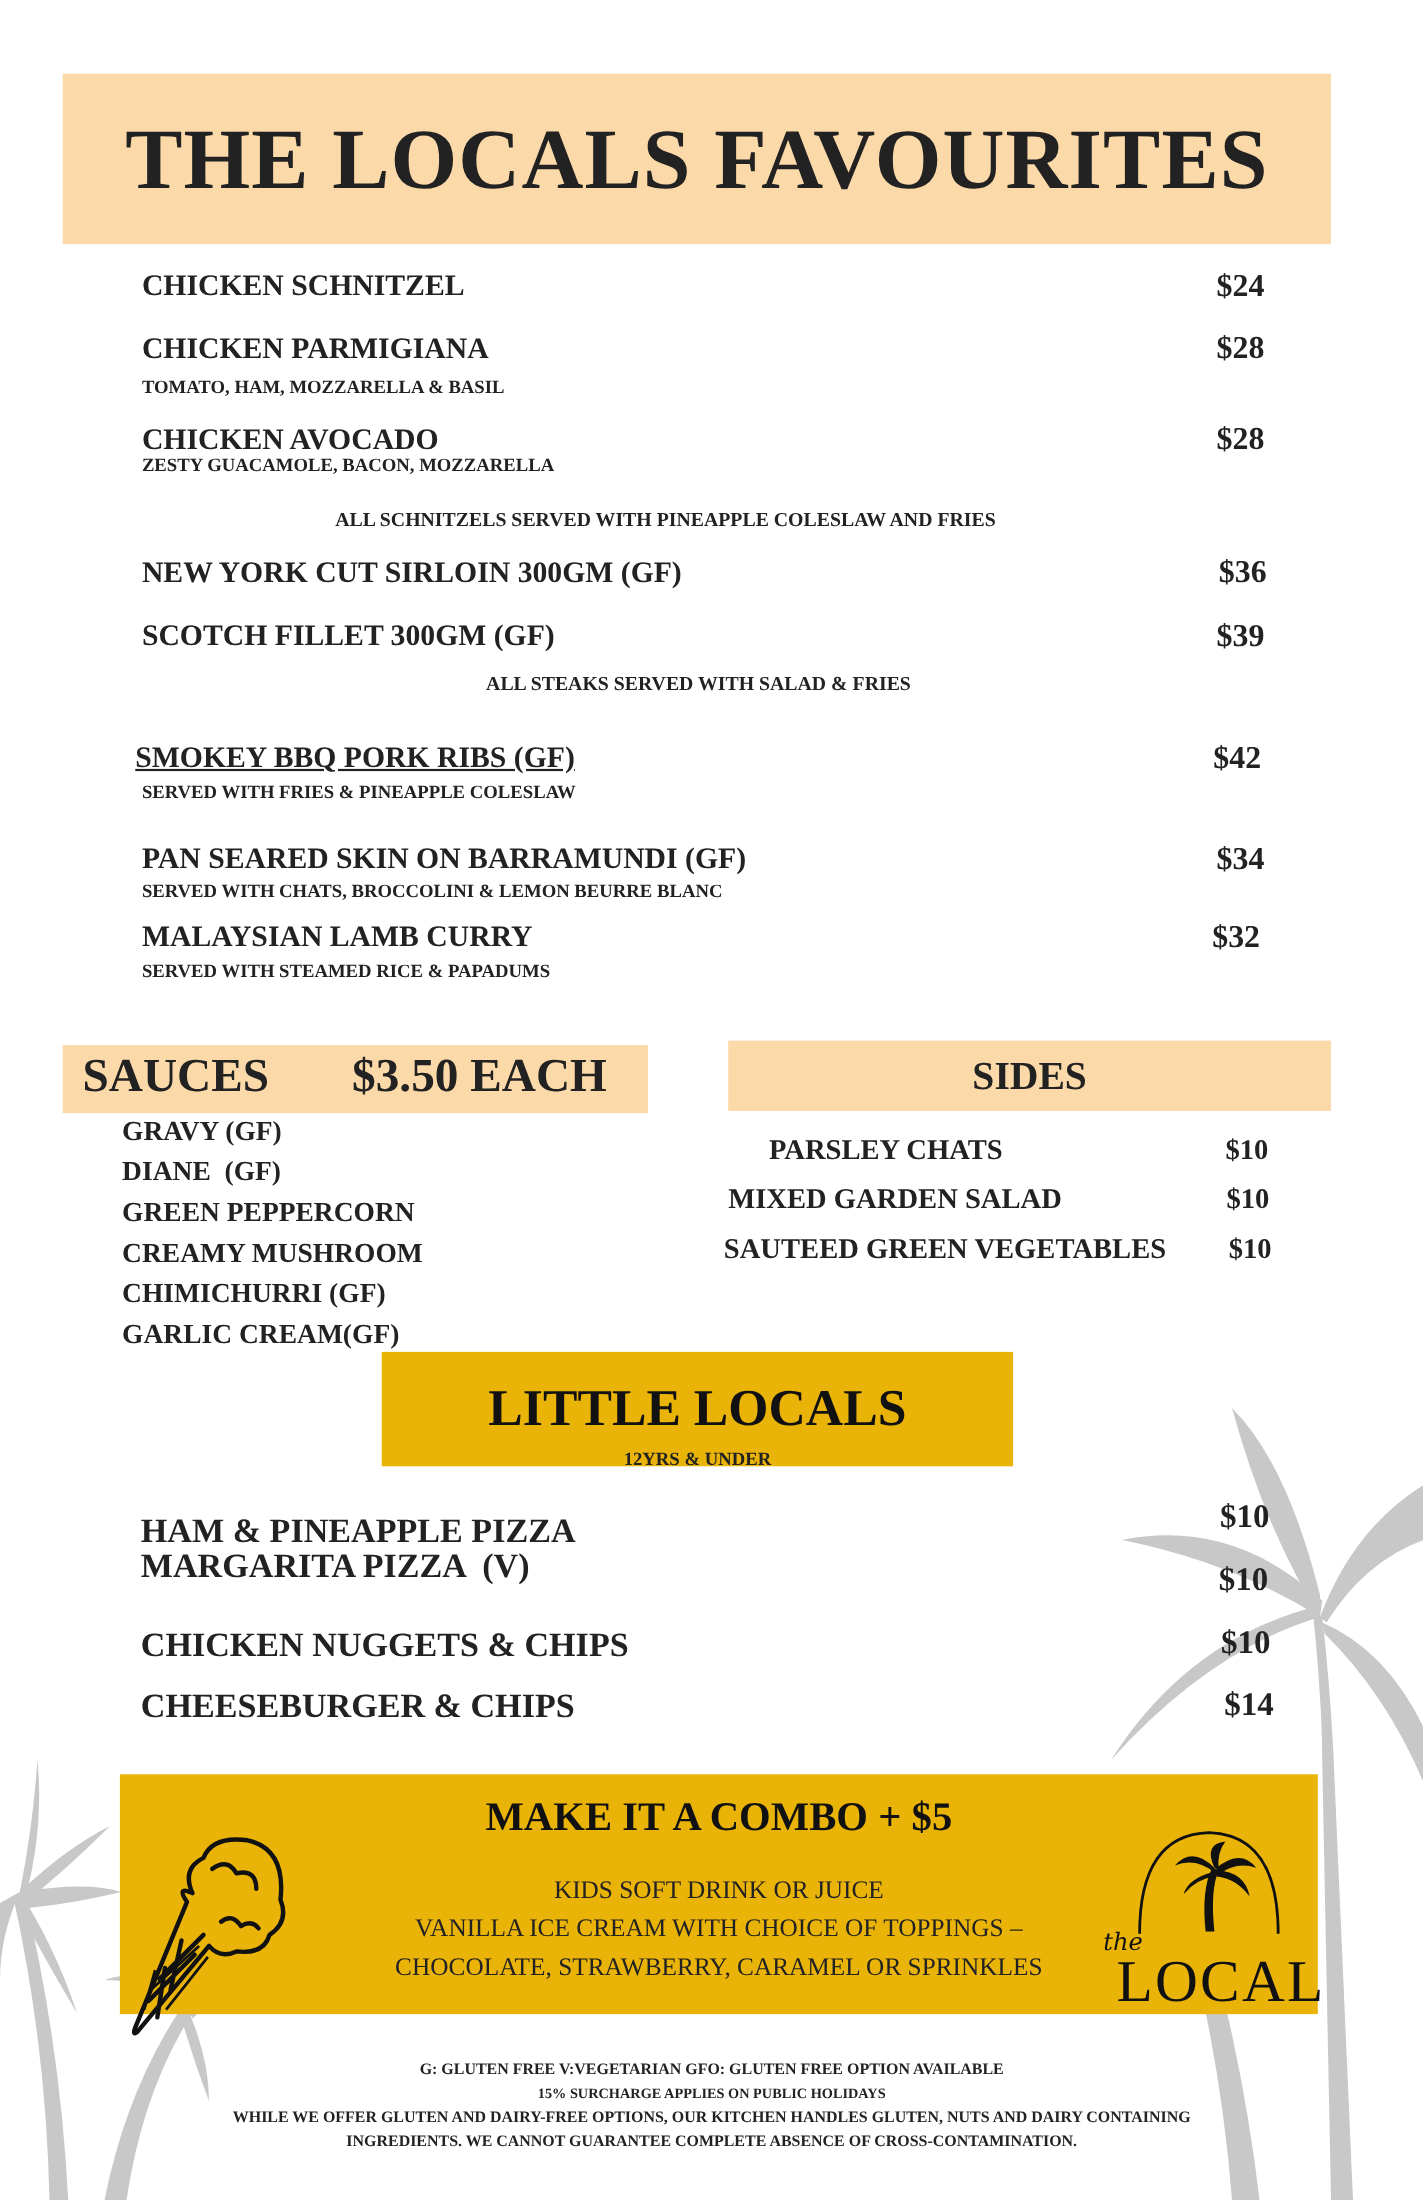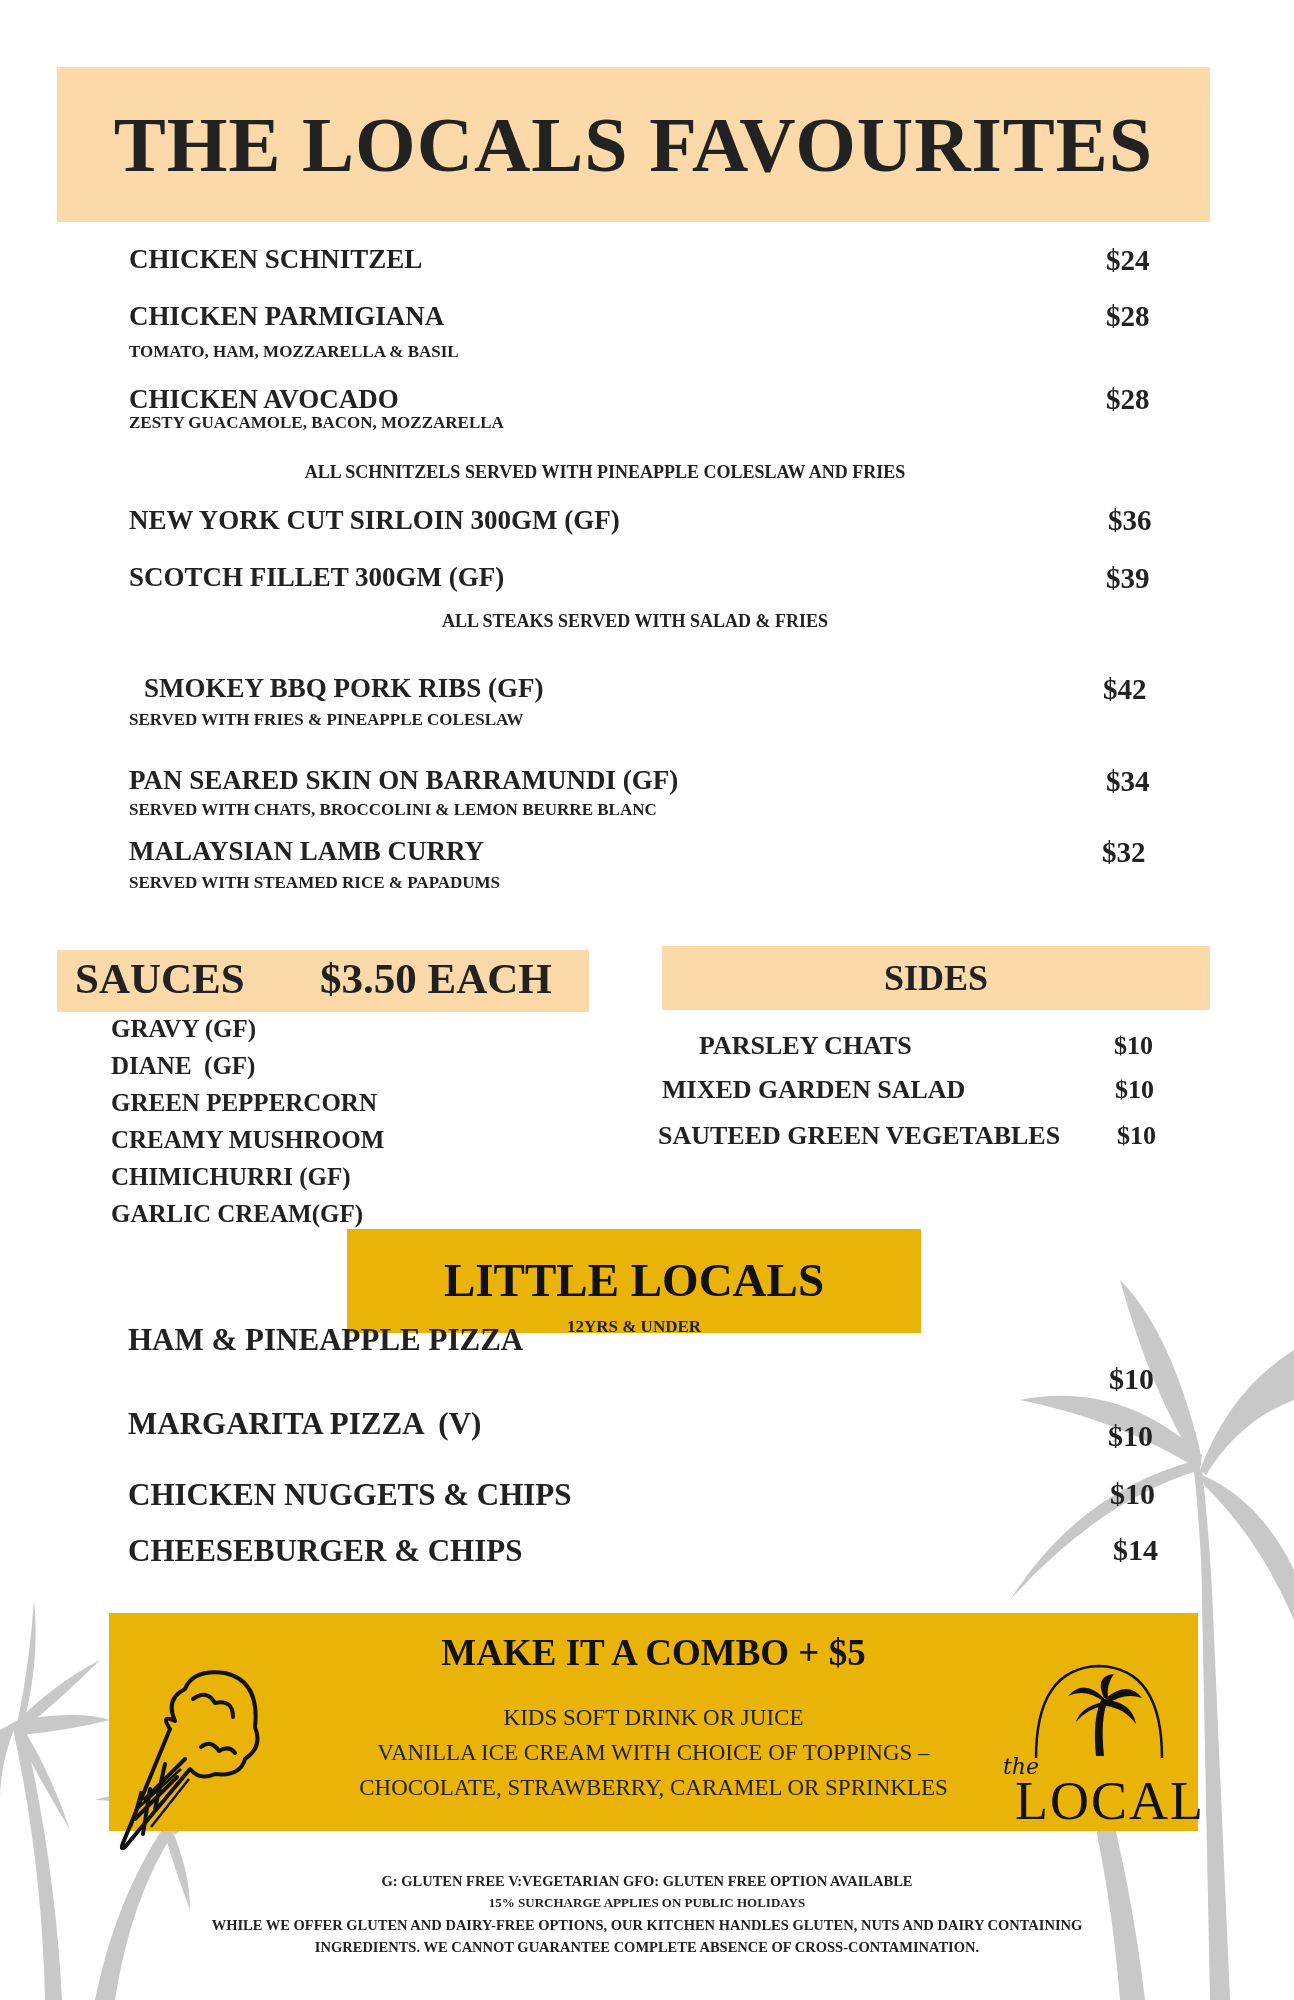--- a/index.html
+++ b/index.html
@@ -93,21 +93,21 @@
   <div class="abs note" style="left:0;width:1210px;text-align:center;top:462px;">ALL SCHNITZELS SERVED WITH PINEAPPLE COLESLAW AND FRIES</div>
 
   <div class="abs item-name" style="left:129px;top:505px;">NEW YORK CUT SIRLOIN 300GM (GF)</div>
   <div class="abs price" style="left:1108px;top:504px;">$36</div>
 
   <div class="abs item-name" style="left:129px;top:562px;">SCOTCH FILLET 300GM (GF)</div>
   <div class="abs price" style="left:1106px;top:562px;">$39</div>
 
   <div class="abs note" style="left:0;width:1270px;text-align:center;top:611px;">ALL STEAKS SERVED WITH SALAD &amp; FRIES</div>
 
-  <div class="abs item-name" style="left:144px;top:673px;">SMOKEY BBQ PORK RIBS (GF)</div>
+  <div class="abs item-name" style="left:123px;top:673px;text-decoration:underline;">SMOKEY BBQ PORK RIBS (GF)</div>
   <div class="abs item-desc" style="left:129px;top:710px;">SERVED WITH FRIES &amp; PINEAPPLE COLESLAW</div>
   <div class="abs price" style="left:1103px;top:673px;">$42</div>
 
   <div class="abs item-name" style="left:129px;top:765px;text-align:right;">PAN SEARED SKIN ON BARRAMUNDI (GF)</div>
   <div class="abs item-desc" style="left:129px;top:800px;">SERVED WITH CHATS, BROCCOLINI &amp; LEMON BEURRE BLANC</div>
   <div class="abs price" style="left:1106px;top:765px;">$34</div>
 
   <div class="abs item-name" style="left:129px;top:836px;">MALAYSIAN LAMB CURRY</div>
   <div class="abs item-desc" style="left:129px;top:873px;">SERVED WITH STEAMED RICE &amp; PAPADUMS</div>
   <div class="abs price" style="left:1102px;top:836px;">$32</div>
@@ -136,21 +136,21 @@
   <div class="abs side" style="left:1115px;top:1075px;">$10</div>
   <div class="abs side" style="left:658px;top:1121px;">SAUTEED GREEN VEGETABLES</div>
   <div class="abs side" style="left:1117px;top:1121px;">$10</div>
 </div>
 
 <div class="abs ice little-band">
   <div class="t">LITTLE LOCALS</div>
   <div class="s">12YRS &amp; UNDER</div>
 </div>
 <div>
-  <div class="abs kid" style="left:128px;top:1322px;text-align:center;">HAM &amp; PINEAPPLE PIZZA</div>
+  <div class="abs kid" style="left:128px;top:1374px;text-align:center;">HAM &amp; PINEAPPLE PIZZA</div>
   <div class="abs kprice" style="left:1109px;top:1362px;">$10</div>
   <div class="abs kid" style="left:128px;top:1406px;white-space:pre;">MARGARITA PIZZA  (V)</div>
   <div class="abs kprice" style="left:1108px;top:1419px;">$10</div>
   <div class="abs kid" style="left:128px;top:1477px;">CHICKEN NUGGETS &amp; CHIPS</div>
   <div class="abs kprice" style="left:1110px;top:1477px;">$10</div>
   <div class="abs kid" style="left:128px;top:1533px;">CHEESEBURGER &amp; CHIPS</div>
   <div class="abs kprice" style="left:1113px;top:1533px;">$14</div>
 </div>
 
 <div class="abs ice combo">

